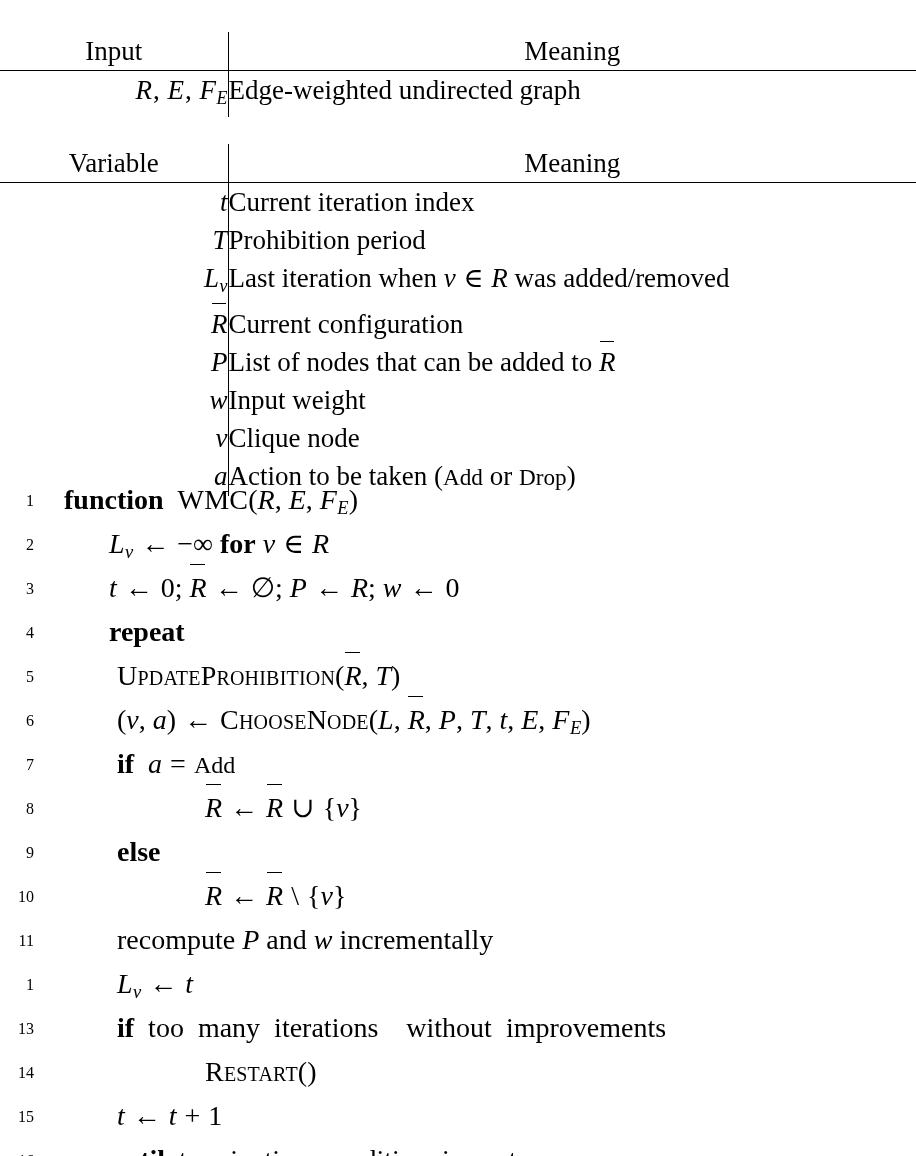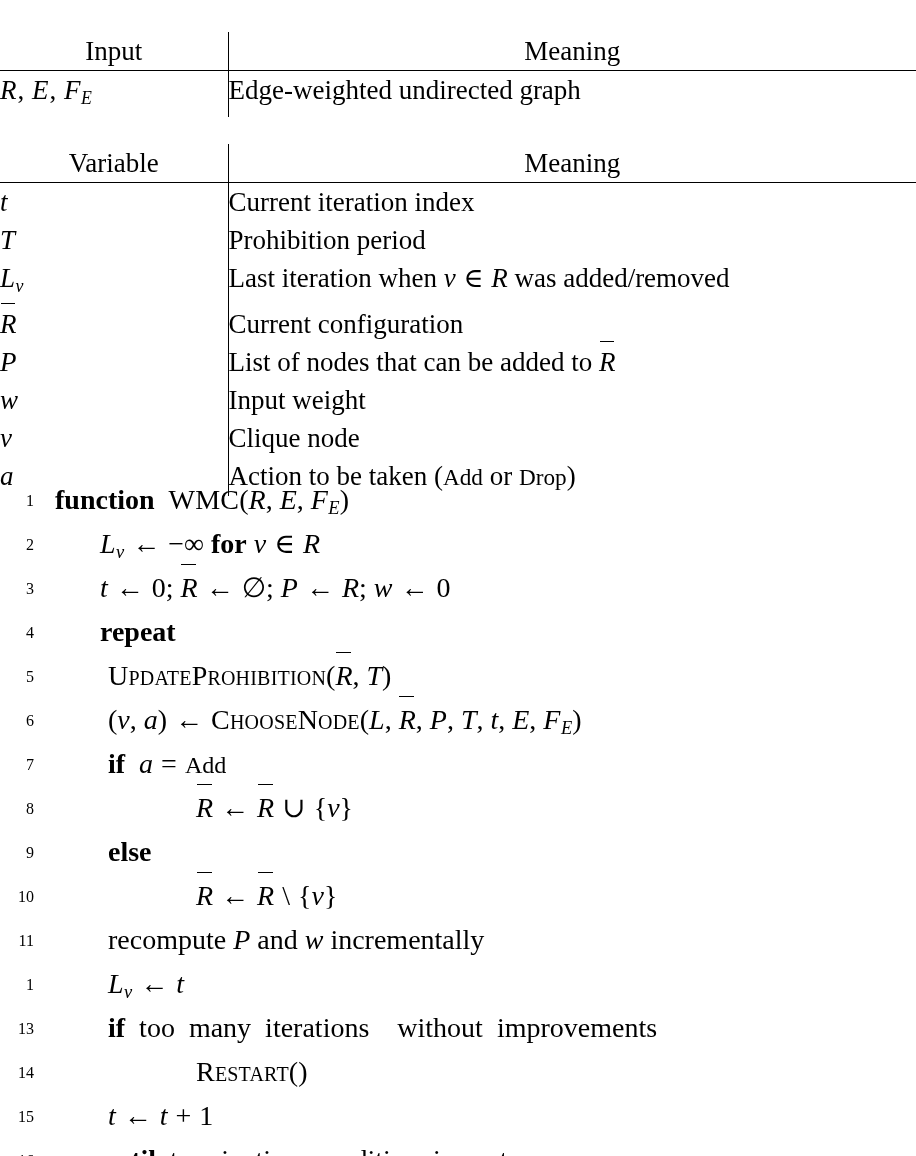--- a/index.html
+++ b/index.html
@@ -83,21 +83,21 @@
     line-height: 38px;
     padding-bottom: 2px;
     padding-left: 18px;
   }
   .rule-row td {
     height: 0;
     padding: 0;
     border-top: 1.7px solid #000;
   }
   .body-cell-l {
-    text-align: left;
+    text-align: right;
     font-size: 27px;
     line-height: 38px;
     border-right: 1.6px solid #000;
     white-space: nowrap;
   }
   .body-cell-r {
     text-align: left;
     font-size: 27px;
     line-height: 38px;
     padding-left: 18px;
@@ -124,21 +124,21 @@
     width: 26px;
     text-align: right;
     font-size: 16px;
     line-height: 46px;
     font-style: normal;
     color: #000;
   }
   .code {
     position: absolute;
     top: 0;
-    left: 0;
+    left: 9px;
   }
   .i0 { padding-left: 55px; }
   .i1 { padding-left: 100px; }
   .i2 { padding-left: 108px; }
   .i3 { padding-left: 196px; }
 
   .spread { letter-spacing: 0; text-align: center; }
   .spread .gap { display: inline-block; width: 14px; }
 </style>
 </head>

